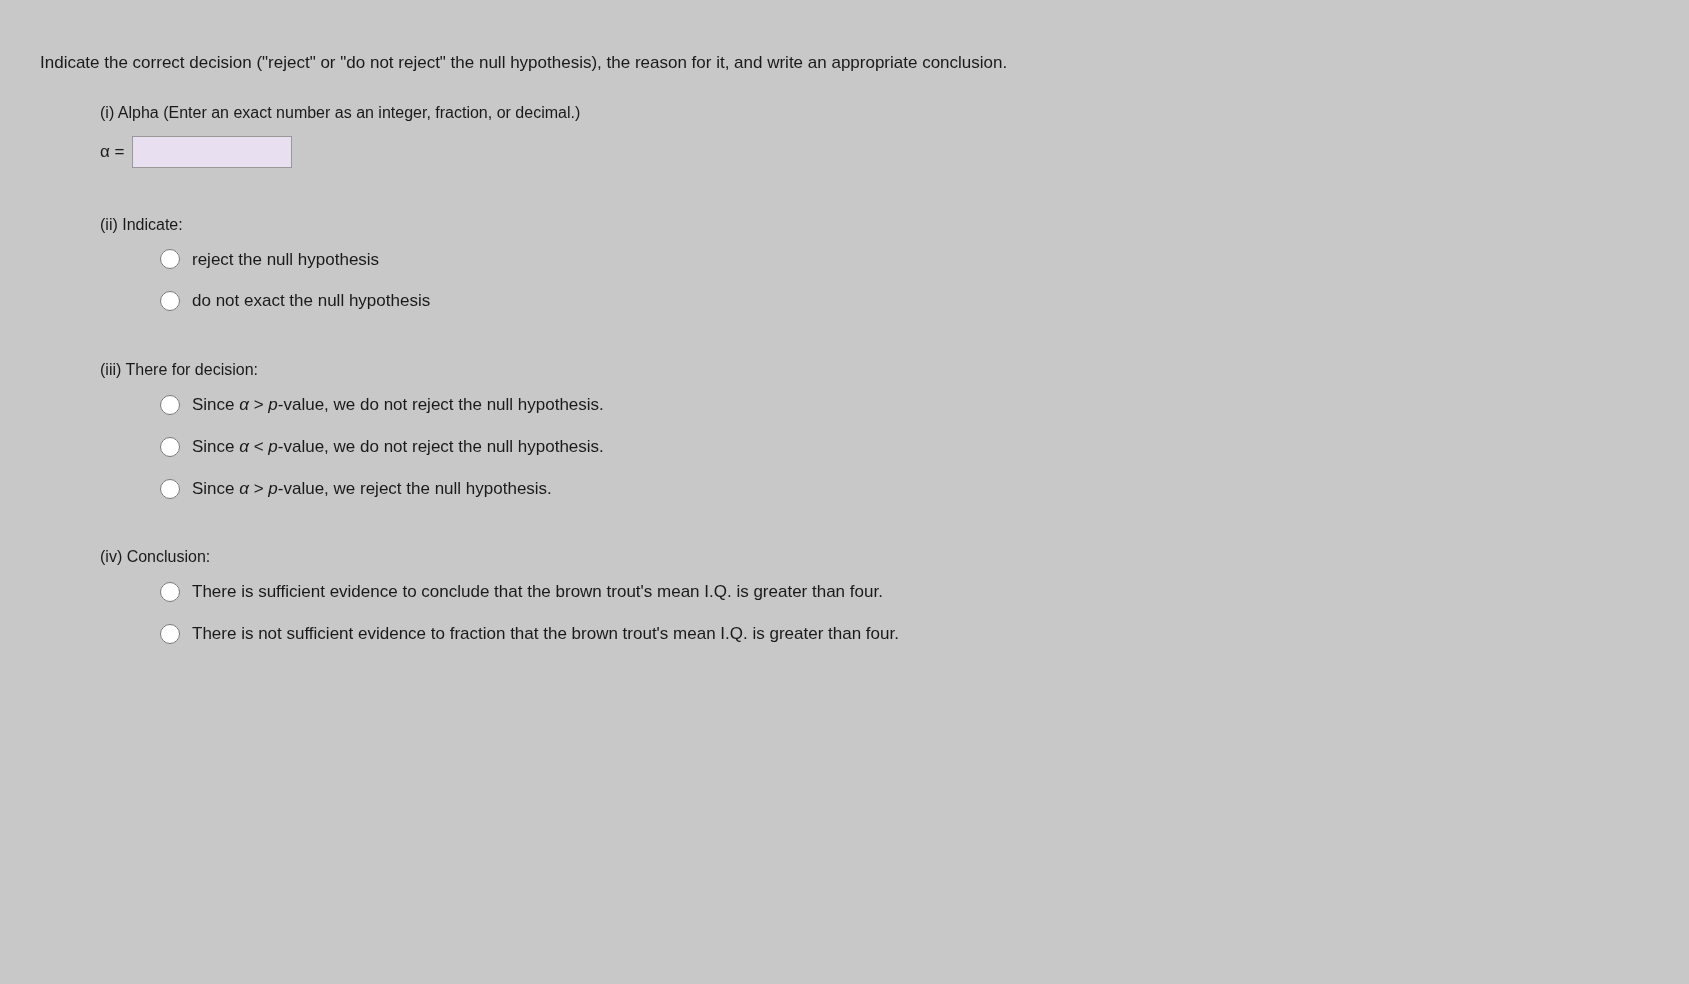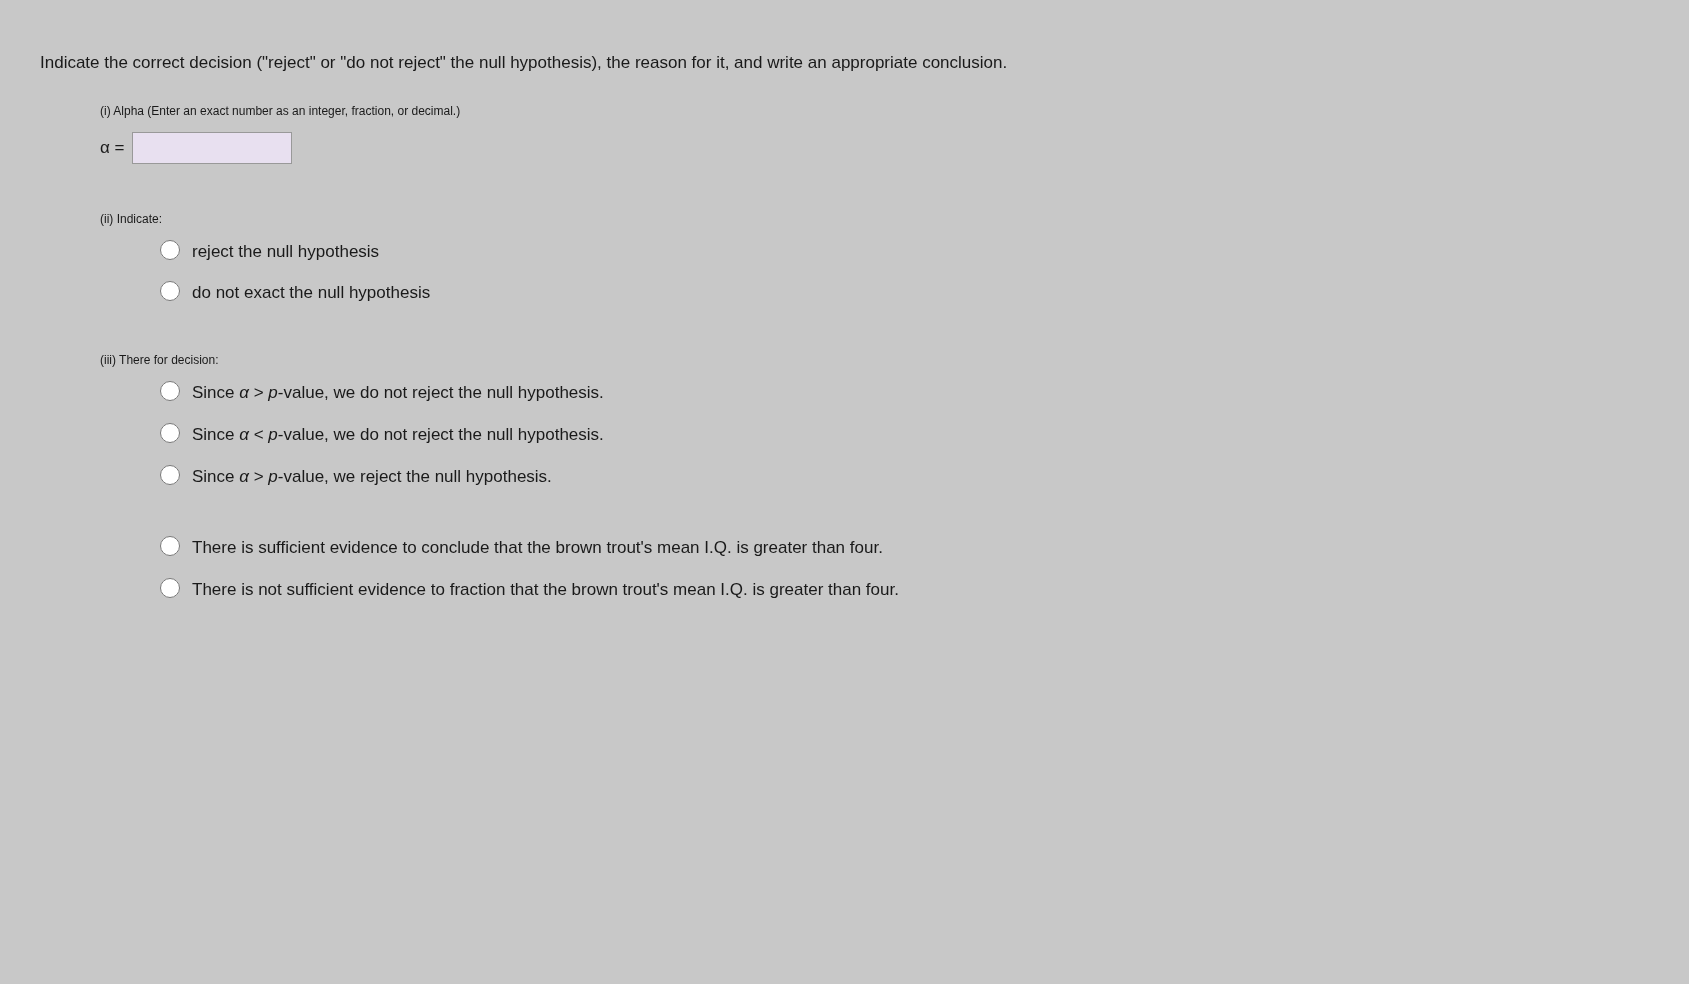--- a/index.html
+++ b/index.html
@@ -28,21 +28,21 @@
       margin-bottom: 28px;
       line-height: 1.5;
     }
 
     .section {
       margin-left: 60px;
       margin-bottom: 32px;
     }
 
     .section-label {
-      font-size: 12px;
+      font-size: 16px;
       margin-bottom: 14px;
     }
 
     .alpha-row {
       display: flex;
       align-items: center;
       gap: 8px;
       margin-top: 6px;
     }
 
@@ -62,20 +62,21 @@
 
     .radio-group {
       margin-left: 60px;
       display: flex;
       flex-direction: column;
       gap: 18px;
     }
 
     .radio-item {
       display: flex;
+      align-items: center;
       gap: 12px;
       font-size: 17px;
       cursor: pointer;
     }
 
     .radio-item input[type="radio"] {
       width: 20px;
       height: 20px;
       accent-color: #333;
       cursor: pointer;
@@ -136,20 +137,21 @@
         <span class="radio-label">Since <em>α</em> &lt; <em>p</em>-value, we do not reject the null hypothesis.</span>
       </label>
       <label class="radio-item">
         <input type="radio" name="reason" style="">
         <span class="radio-label">Since <em>α</em> &gt; <em>p</em>-value, we reject the null hypothesis.</span>
       </label>
     </div>
   </div>
 
   <div class="section">
+    <div class="section-label">(iv) Conclusion:</div>
     <div class="radio-group">
       <label class="radio-item">
         <input type="radio" name="conclusion" style="">
         <span class="radio-label">There is sufficient evidence to conclude that the brown trout's mean I.Q. is greater than four.</span>
       </label>
       <label class="radio-item">
         <input type="radio" name="conclusion" style="">
         <span class="radio-label">There is not sufficient evidence to fraction that the brown trout's mean I.Q. is greater than four.</span>
       </label>
     </div>

